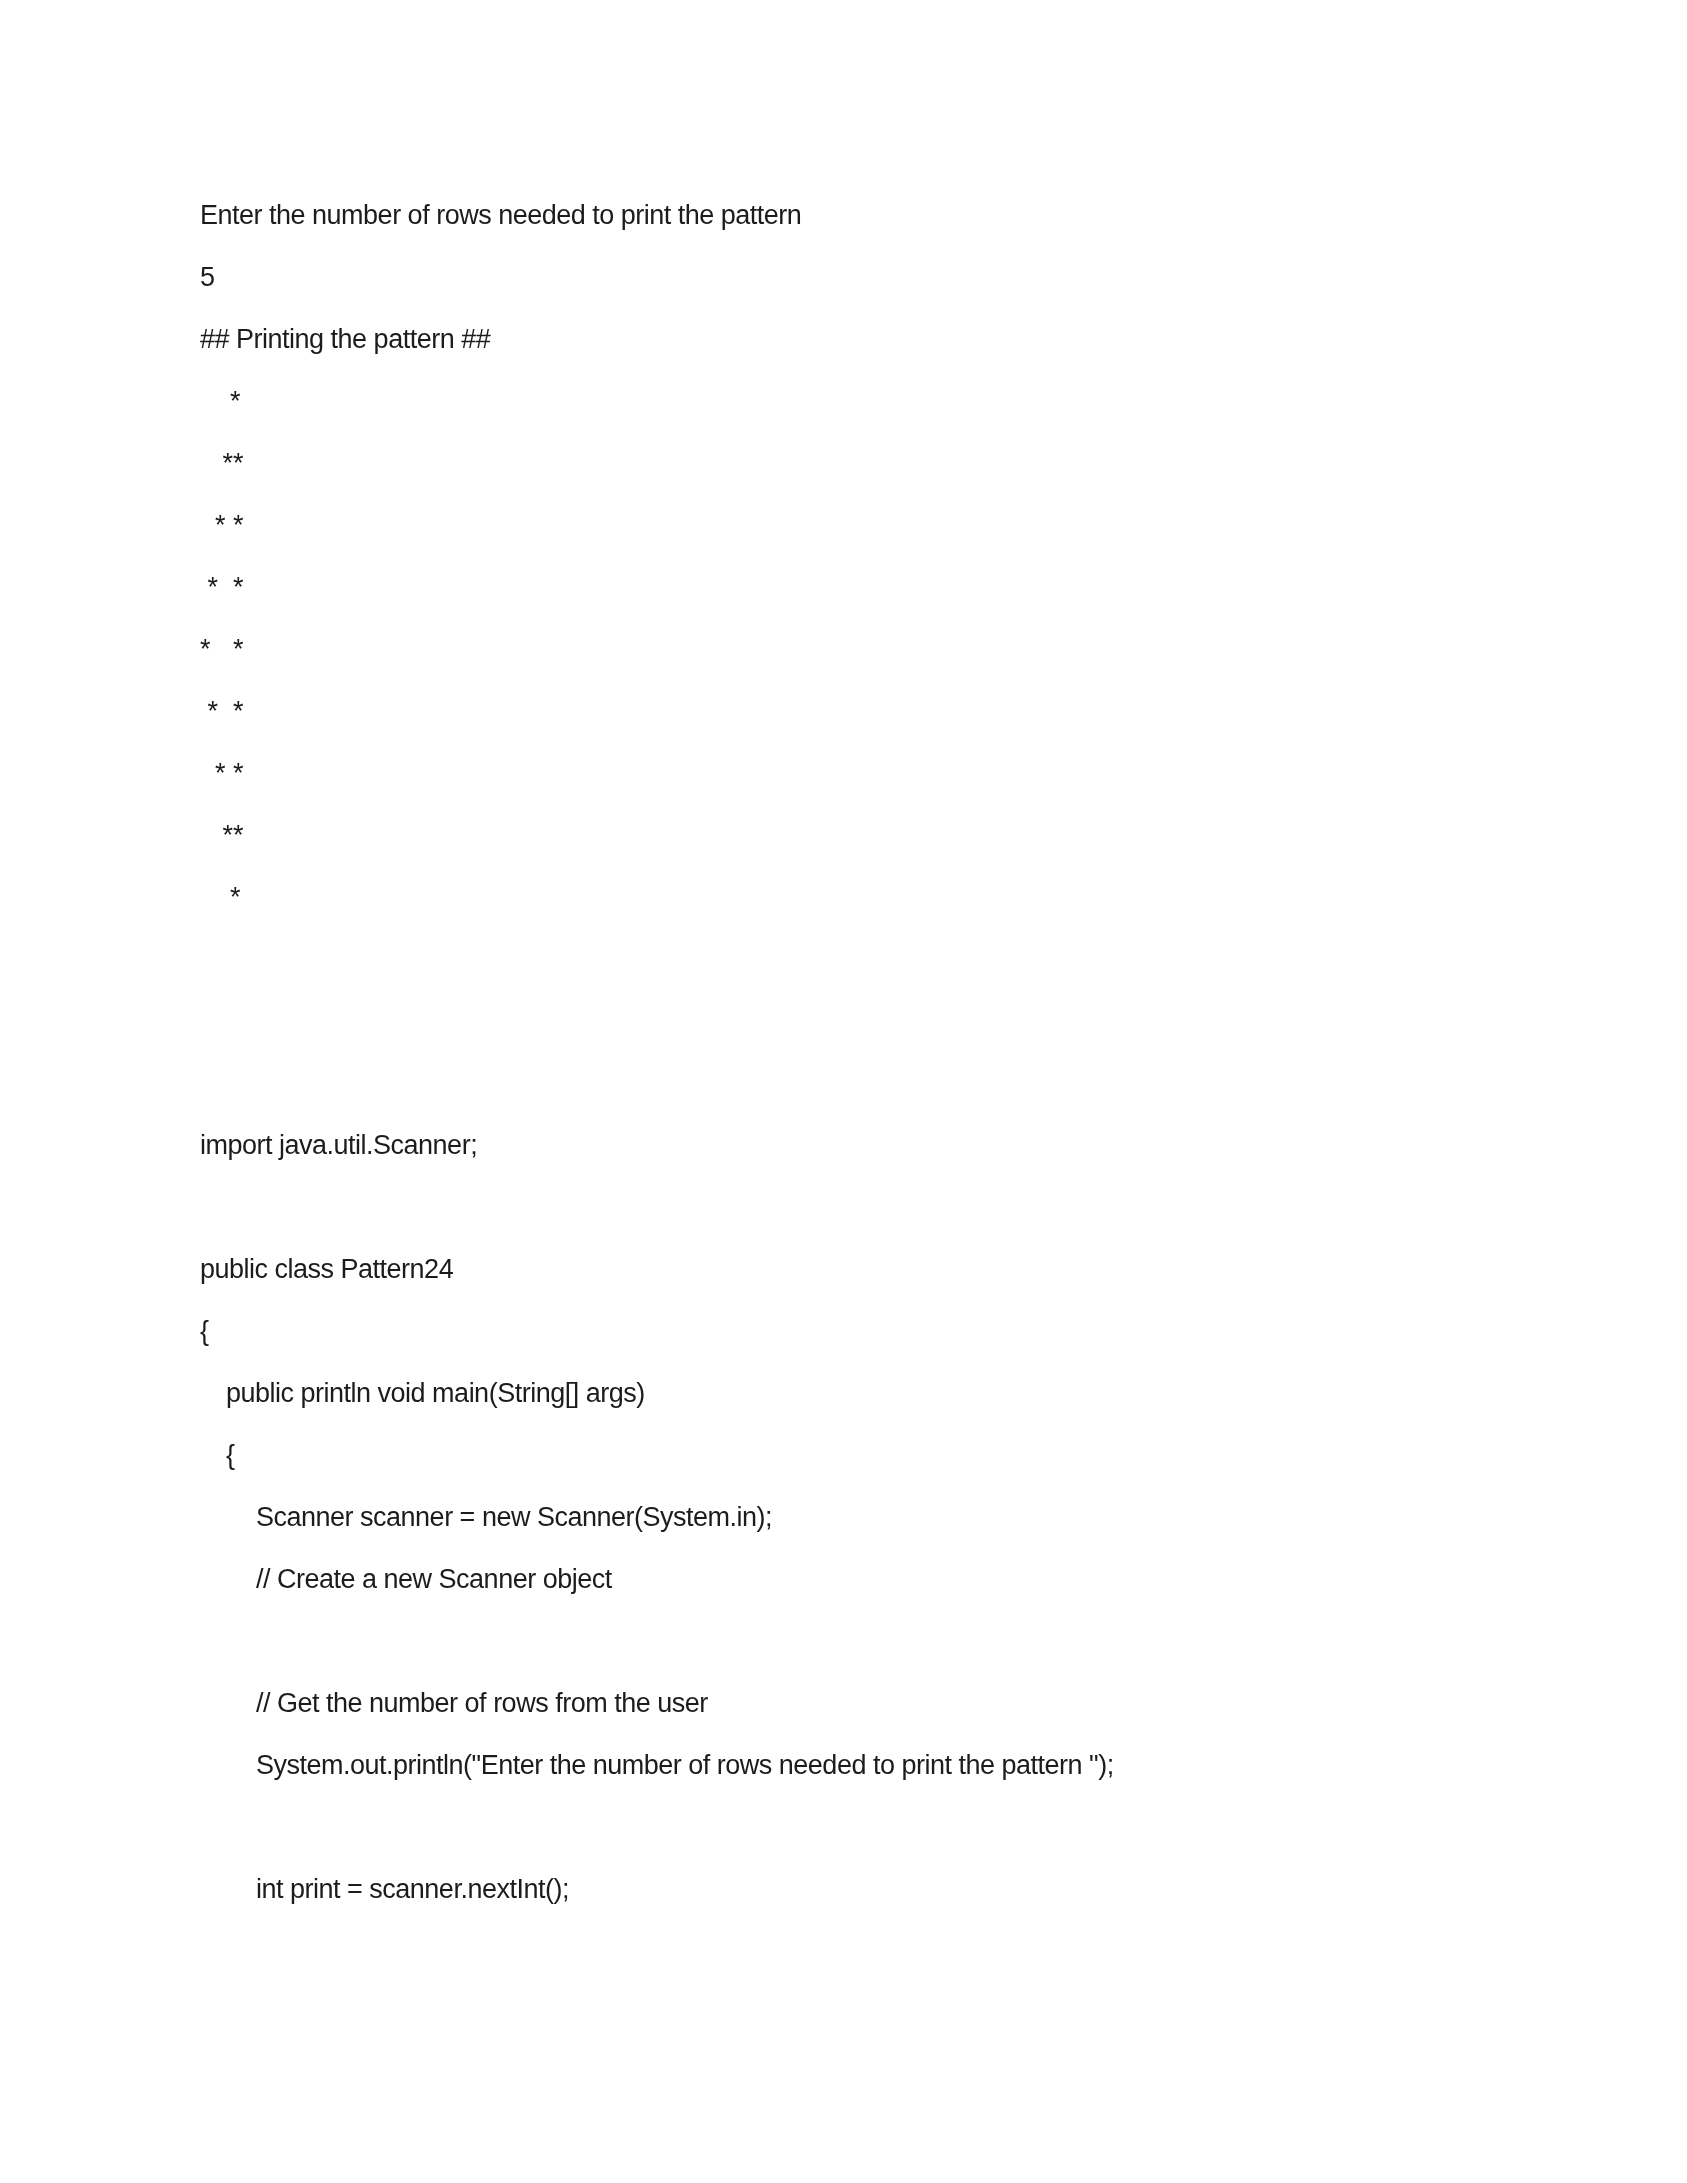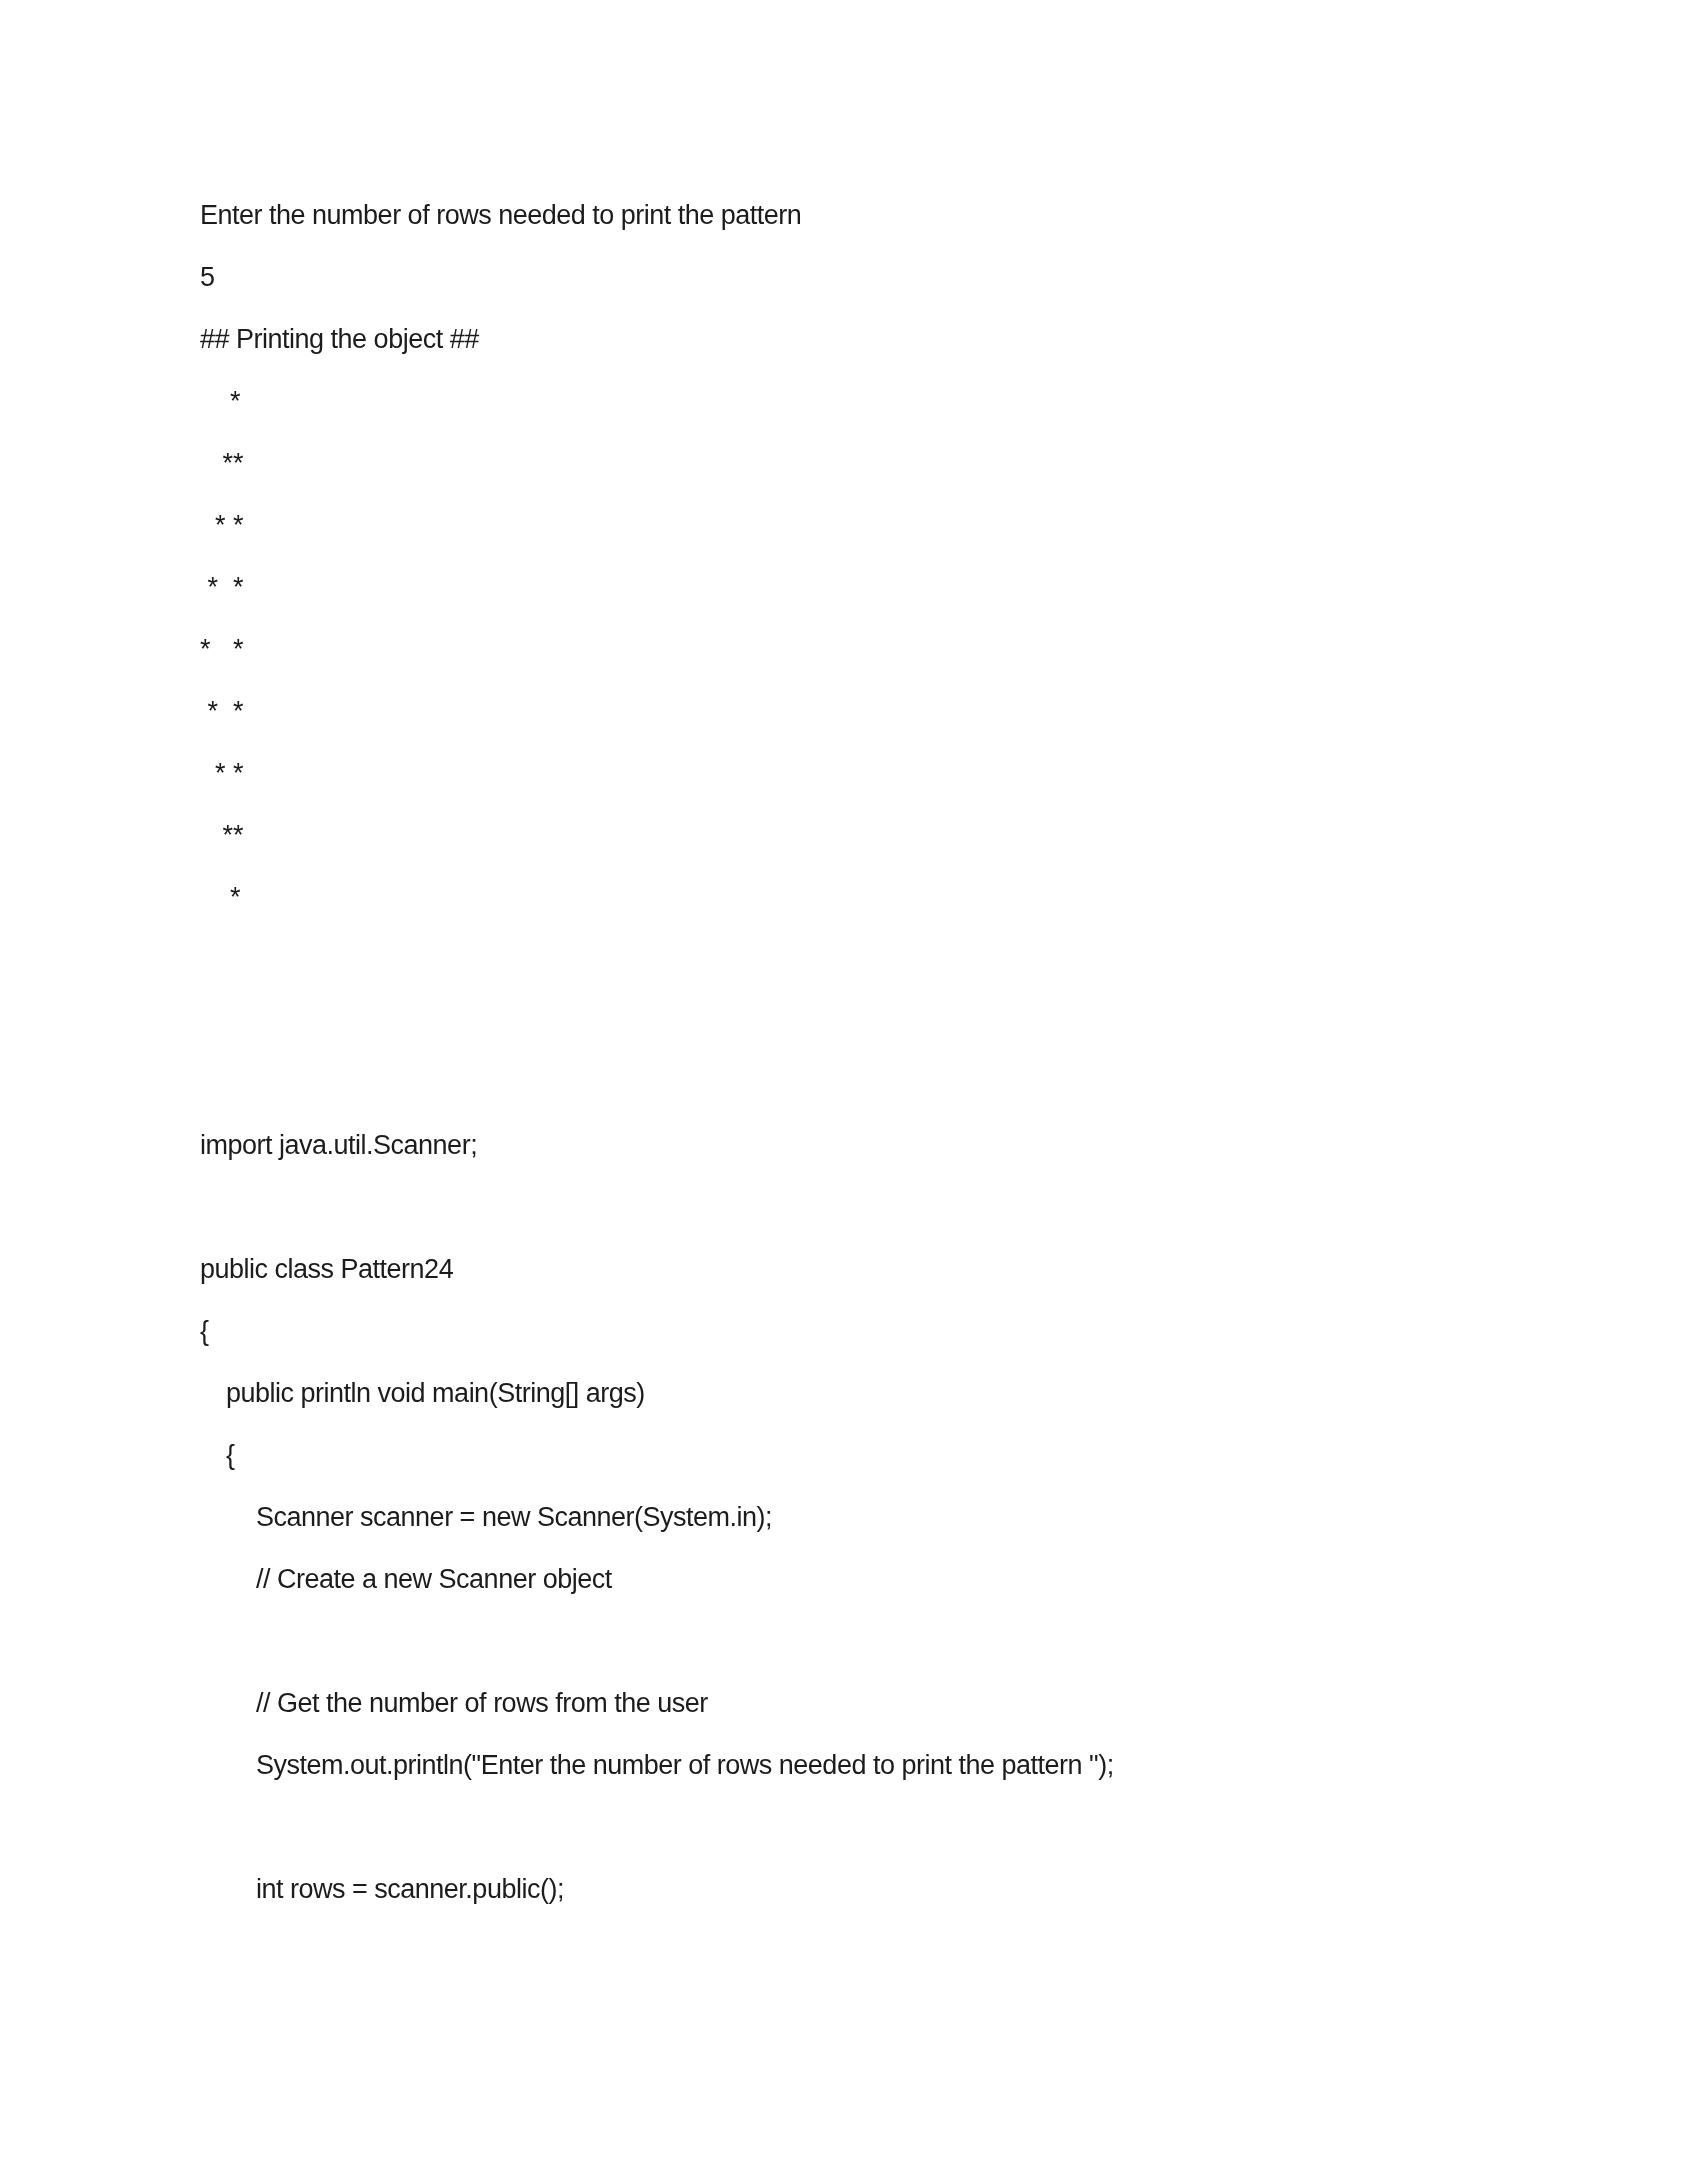--- a/index.html
+++ b/index.html
@@ -31,21 +31,21 @@
   .indent-1 { padding-left: 26px; }
   .indent-2 { padding-left: 56px; }
   .kind-pattern { letter-spacing: 0; }
 </style>
 </head>
 <body>
 
 <div class="page" id="document-page" style="background: rgb(255, 255, 255); color: rgb(28, 28, 28);">
     <div class="line indent-0 kind-text">Enter the number of rows needed to print the pattern</div>
     <div class="line indent-0 kind-text">5</div>
-    <div class="line indent-0 kind-text">## Printing the object ##</div>
+    <div class="line indent-0 kind-text">## Printing the pattern ##</div>
     <div class="line indent-0 kind-pattern">    *</div>
     <div class="line indent-0 kind-pattern">   **</div>
     <div class="line indent-0 kind-pattern">  * *</div>
     <div class="line indent-0 kind-pattern"> *  *</div>
     <div class="line indent-0 kind-pattern">*   *</div>
     <div class="line indent-0 kind-pattern"> *  *</div>
     <div class="line indent-0 kind-pattern">  * *</div>
     <div class="line indent-0 kind-pattern">   **</div>
     <div class="line indent-0 kind-pattern">    *</div>
     <div class="line indent-0 kind-blank"></div>
@@ -56,15 +56,15 @@
     <div class="line indent-0 kind-code">public class Pattern24</div>
     <div class="line indent-0 kind-code">{</div>
     <div class="line indent-1 kind-code">public println void main(String[] args)</div>
     <div class="line indent-1 kind-code">{</div>
     <div class="line indent-2 kind-code">Scanner scanner = new Scanner(System.in);</div>
     <div class="line indent-2 kind-code">// Create a new Scanner object</div>
     <div class="line indent-0 kind-blank"></div>
     <div class="line indent-2 kind-code">// Get the number of rows from the user</div>
     <div class="line indent-2 kind-code">System.out.println("Enter the number of rows needed to print the pattern ");</div>
     <div class="line indent-0 kind-blank"></div>
-    <div class="line indent-2 kind-code">int rows = scanner.public();</div>
+    <div class="line indent-2 kind-code">int print = scanner.nextInt();</div>
   </div>
 
 
 </body></html>

